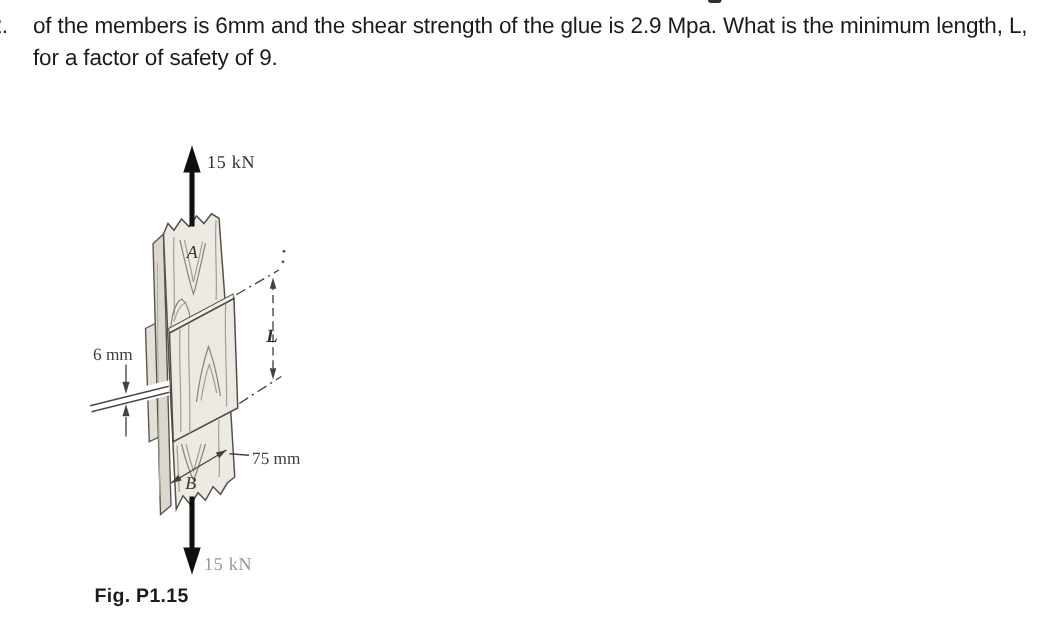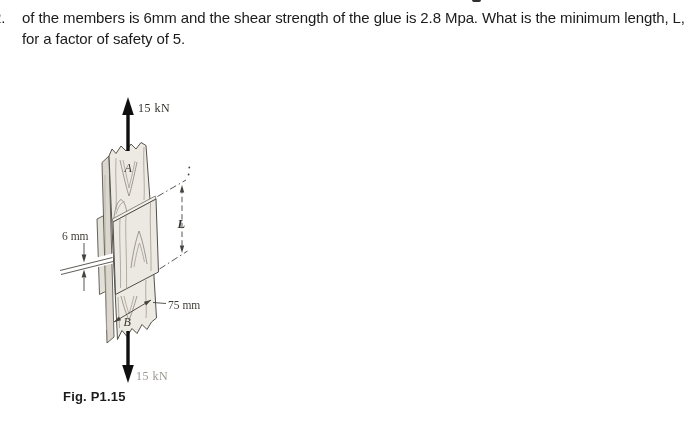--- a/index.html
+++ b/index.html
@@ -50,22 +50,22 @@
 </head>
 <body>
 
 <div class="page">
 
   <div class="artifact"></div>
 
   <div class="problem">
     <div class="pnum">2.</div>
     <div class="plines">
-      <div>of the members is 6mm and the shear strength of the glue is 2.8 Mpa. What is the minimum length, L,</div>
-      <div>for a factor of safety of 5.</div>
+      <div>of the members is 6mm and the shear strength of the glue is 2.9 Mpa. What is the minimum length, L,</div>
+      <div>for a factor of safety of 9.</div>
     </div>
   </div>
 
   <svg width="700" height="422" viewBox="0 0 700 422">
 
     <polygon points="97,219 104,215.5 106.5,291 99.5,294.5" fill="#e3e0d8" stroke="#55524c" stroke-width="0.9"></polygon>
 
     <polygon points="102,162.5 109,156 114,337 107,343" fill="#dbd7cf" stroke="#55524c" stroke-width="0.9"></polygon>
     <path d="M105,175 C104.8,230 105.8,280 106.5,330" fill="none" stroke="#b2ada2" stroke-width="0.7"></path>
 

